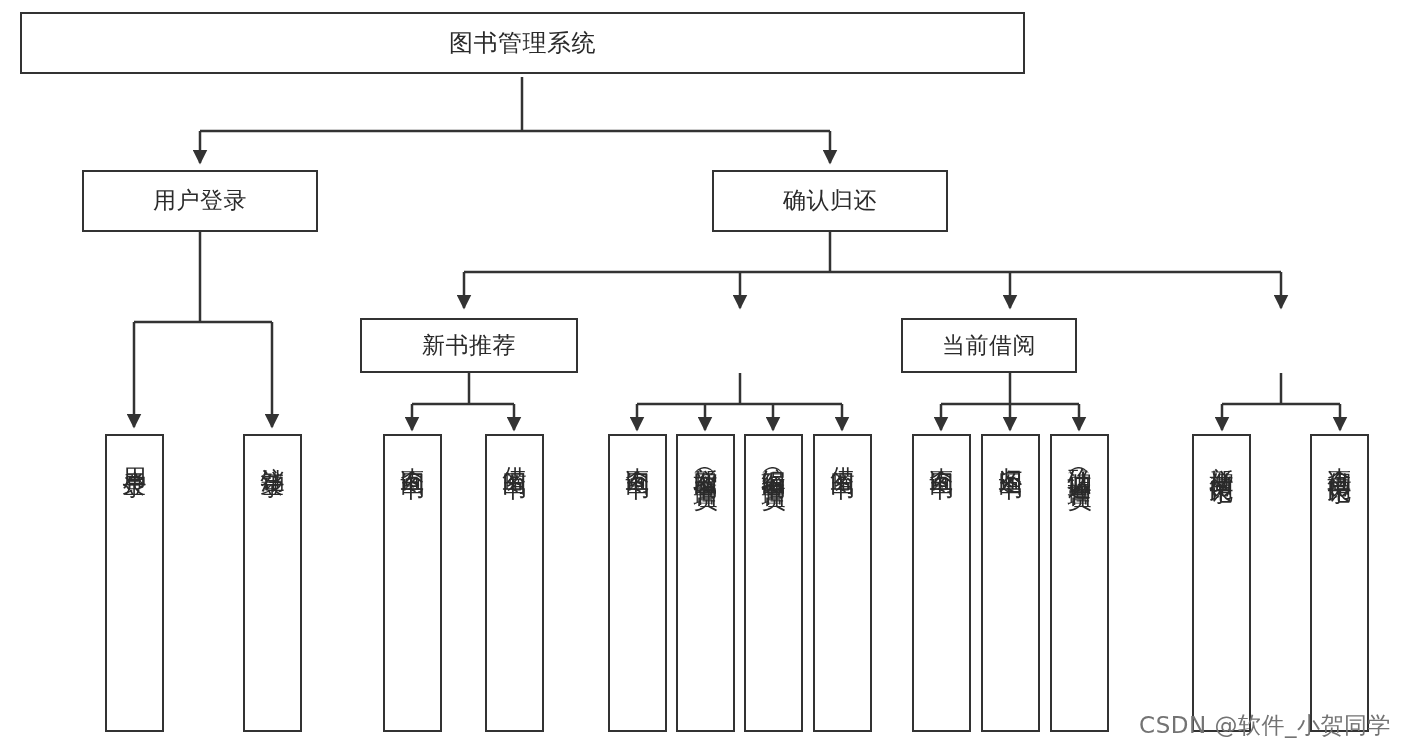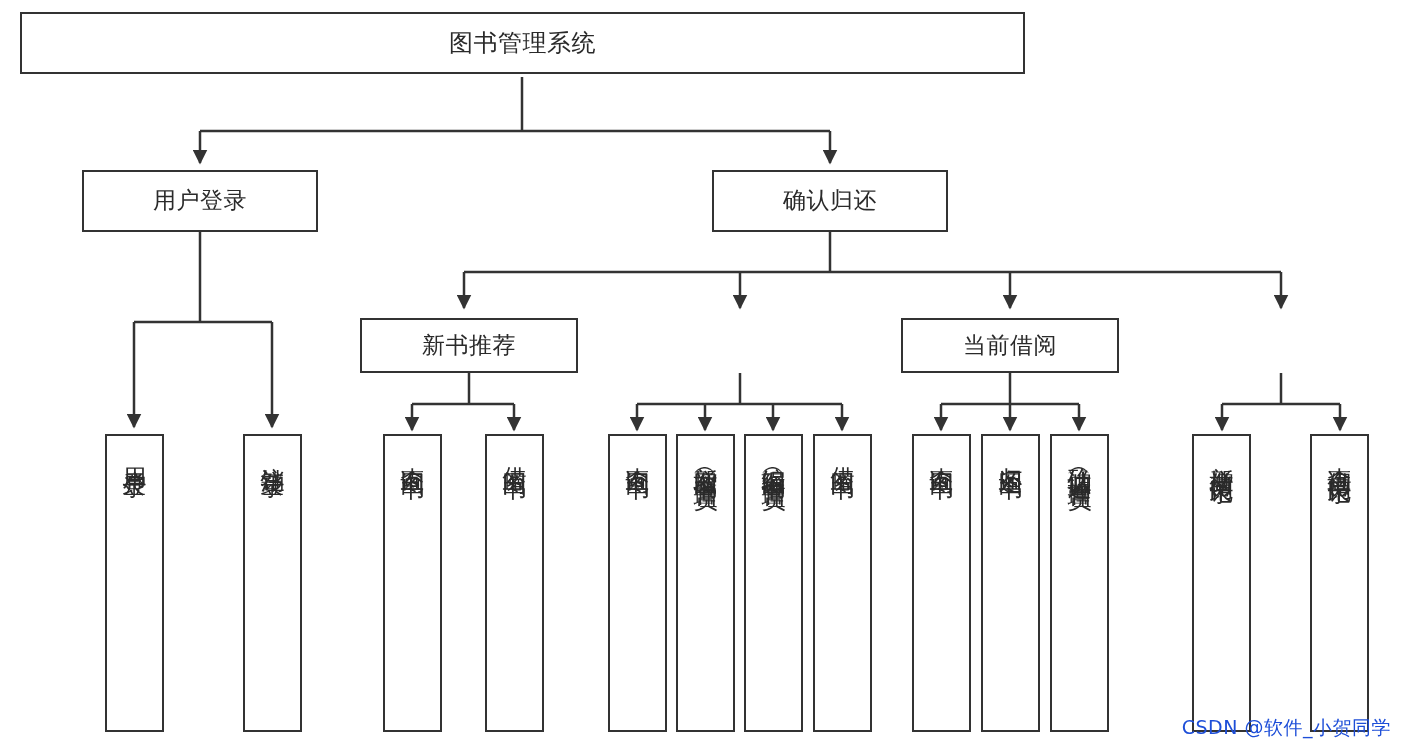--- a/index.html
+++ b/index.html
@@ -60,22 +60,22 @@
     text-orientation: upright;
     font-size: 24px;
     line-height: 1.0;
     letter-spacing: 3px;
     white-space: nowrap;
   }
   .watermark {
     position: absolute;
     right: 14px;
     bottom: 6px;
-    font-size: 19px;
-    color: #1d4ed8;
+    font-size: 23px;
+    color: #737373;
     letter-spacing: 0.5px;
     z-index: 5;
     white-space: nowrap;
     font-family: "DejaVu Sans", "Liberation Sans", sans-serif;
     margin-top: 44px;
   }
 </style>
 </head>
 <body>
 
@@ -145,21 +145,21 @@
 
   <div class="node horiz" style="left:712px; top:170px; width:236px; height:62px;">
     <span class="label">确认归还</span>
   </div>
 
   <div class="node horiz" style="left:360px; top:318px; width:218px; height:55px;">
     <span class="label">新书推荐</span>
   </div>
 
 
-  <div class="node horiz" style="left:901px; top:318px; width:218px; height:55px;">
+  <div class="node horiz" style="left:901px; top:318px; width:176px; height:55px;">
     <span class="label">当前借阅</span>
   </div>
 
 
   <div class="node vert" style="left:105px; top:434px; width:59px; height:298px;">
     <span class="label">用户登录</span>
   </div>
 
   <div class="node vert" style="left:243px; top:434px; width:59px; height:298px;">
     <span class="label">注销登录</span>

